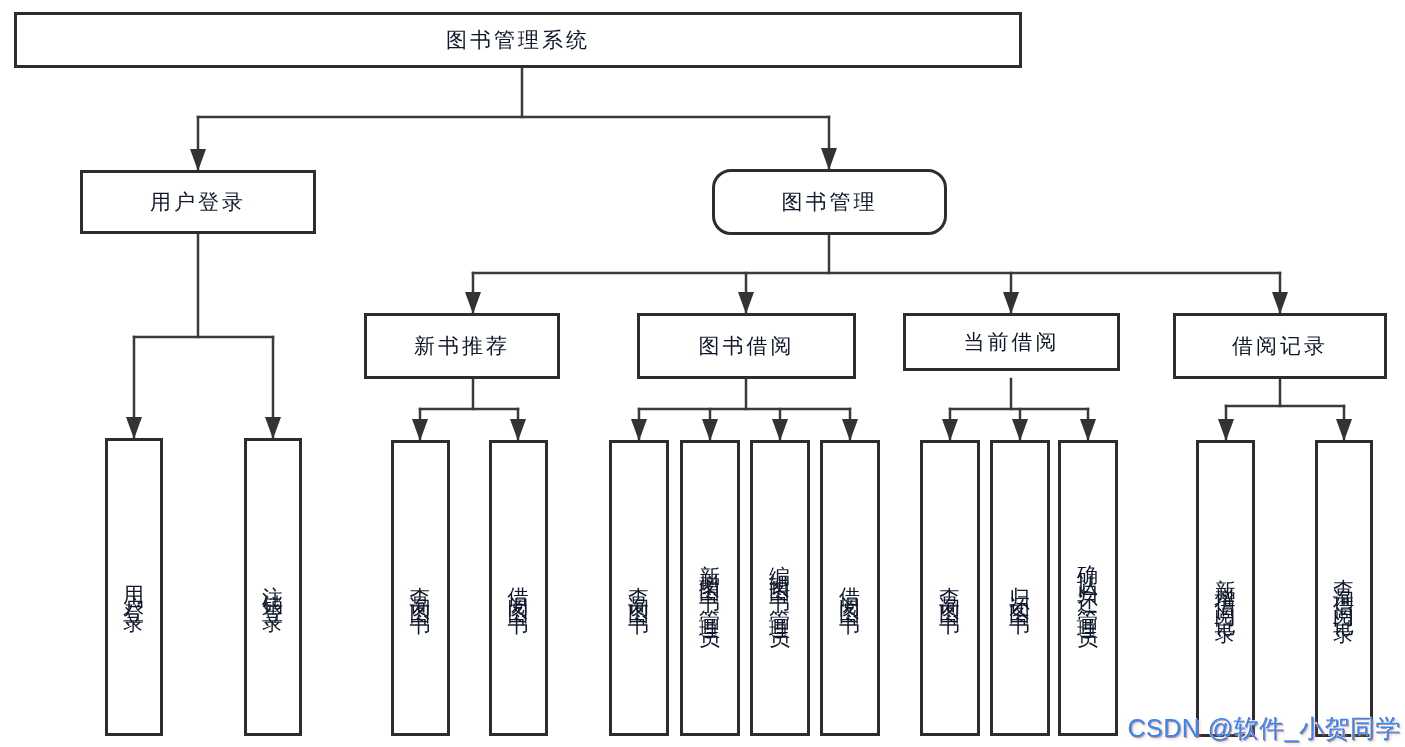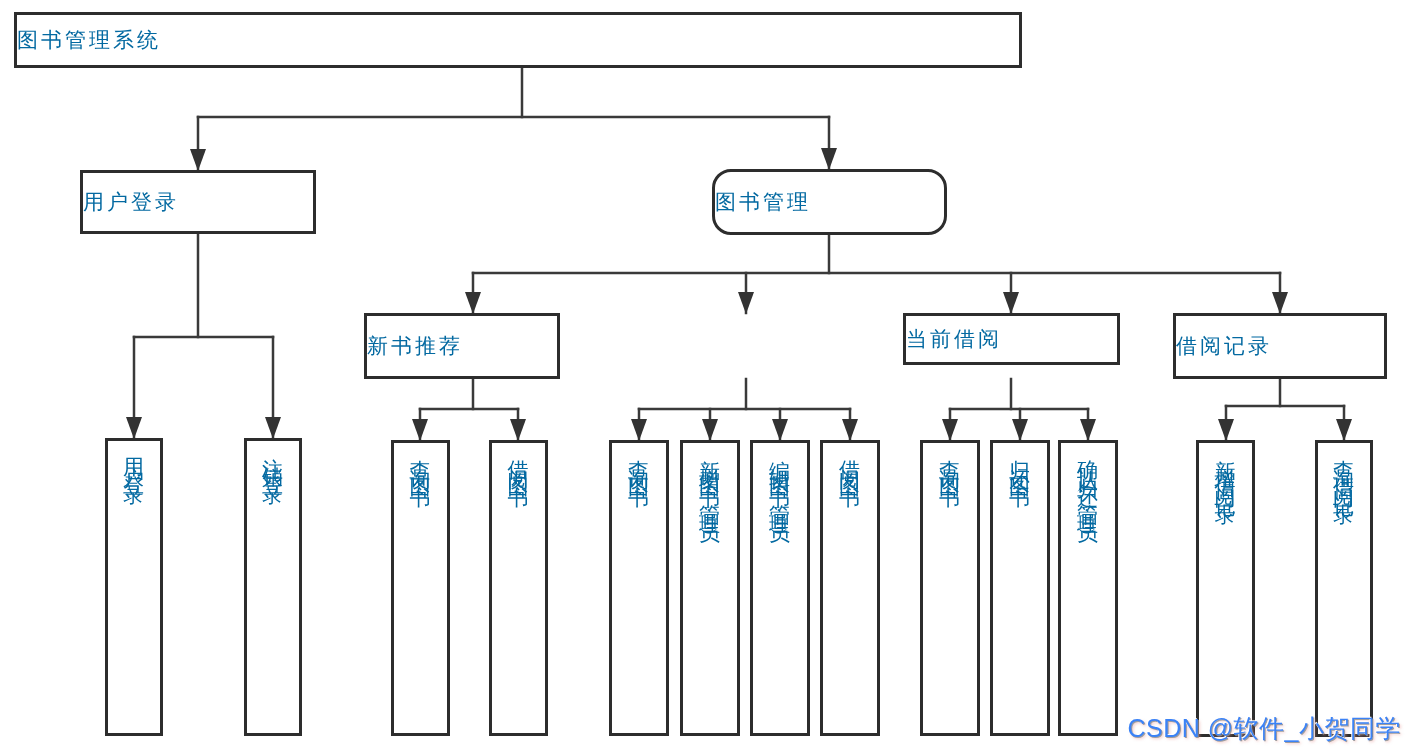--- a/index.html
+++ b/index.html
@@ -11,22 +11,22 @@
     overflow:hidden;
   }
   .wires{position:absolute;left:0;top:0;width:1405px;height:747px;}
   .node{
     position:absolute;
     box-sizing:border-box;
     background:#fff;
     border:3px solid #2d2d2d;
     display:flex;
     align-items:center;
-    justify-content:flex-start;
-    color:#0369a1;
+    justify-content:center;
+    color:#0f172a;
   }
   .node.h{font-size:21px;letter-spacing:3px;white-space:nowrap;}
   .node.v{
     writing-mode:vertical-rl;
     text-orientation:mixed;
     font-size:21px;
     letter-spacing:9px;
     line-height:1;
   }
   .node.v span{writing-mode:vertical-rl;}
@@ -98,21 +98,24 @@
   <div class="node h" style="left:80px;top:170px;width:236px;height:64px;">
     <span>用户登录</span>
   </div>
   <div class="node h" style="left:712px;top:169px;width:235px;height:66px;border-radius:19px;">
     <span>图书管理</span>
   </div>
 
   <div class="node h" style="left:364px;top:313px;width:196px;height:66px;">
     <span>新书推荐</span>
   </div>
-  <div class="node h" style="left:903px;top:313px;width:217px;height:52px;">
+  <div class="node h" style="left:637px;top:313px;width:219px;height:66px;">
+    <span>图书借阅</span>
+  </div>
+  <div class="node h" style="left:903px;top:313px;width:217px;height:58px;">
     <span>当前借阅</span>
   </div>
   <div class="node h" style="left:1173px;top:313px;width:214px;height:66px;">
     <span>借阅记录</span>
   </div>
 
   <div class="node v" style="left:105px;top:438px;width:58px;height:298px;">
     <span>用户登录</span>
   </div>
   <div class="node v" style="left:244px;top:438px;width:58px;height:298px;">

